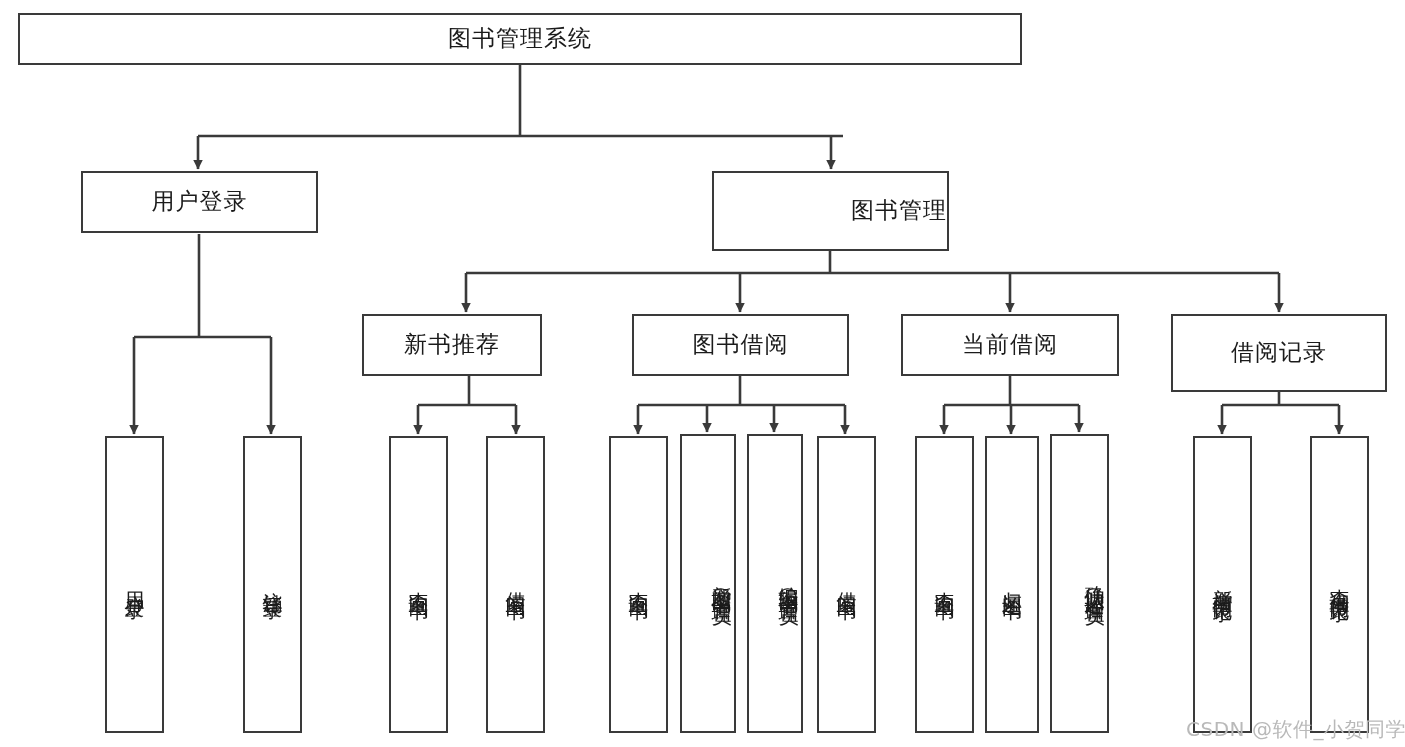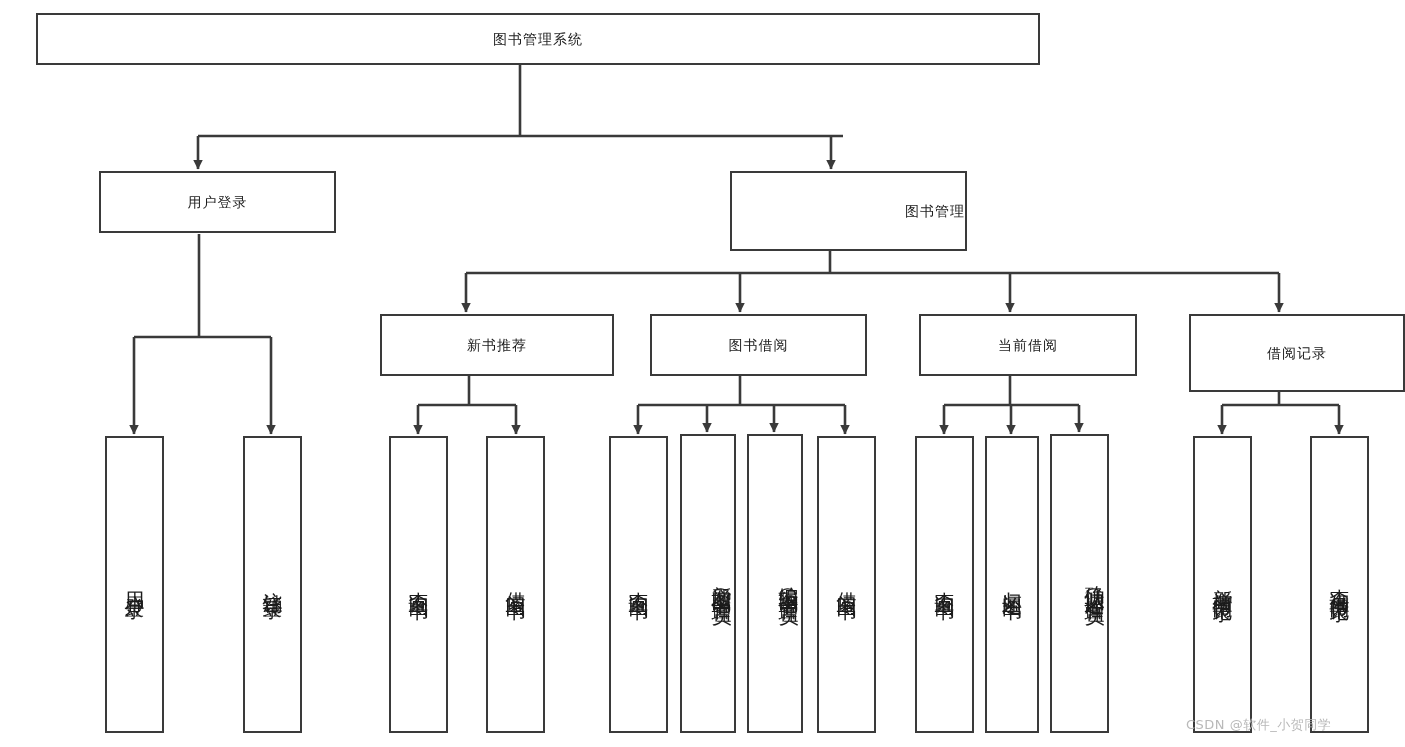--- a/index.html
+++ b/index.html
@@ -29,24 +29,23 @@
     box-sizing: border-box;
     border: 2px solid #3a3a3a;
     background: #ffffff;
     color: #1b1b1b;
     display: flex;
     align-items: center;
     justify-content: center;
     text-align: center;
   }
   .node.h {
-    font-size: 14px;
+    font-size: 23px;
     line-height: 1.2;
     letter-spacing: 1px;
-    margin-left: 18px;
   }
   .node.v {
     writing-mode: vertical-rl;
     text-orientation: upright;
     font-size: 20px;
     line-height: 1.25;
     letter-spacing: 3px;
     align-items: flex-start;
     justify-content: center;
     padding-top: 6px;
@@ -59,21 +58,21 @@
     align-items: center;
     padding-top: 0;
   }
   .node .lbl {
     display: block;
   }
   #watermark {
     position: absolute;
     left: 1186px;
     top: 716px;
-    font-size: 13px;
+    font-size: 20px;
     color: #b9b9b9;
     white-space: nowrap;
     letter-spacing: 0.5px;
   }
 </style>
 </head>
 <body>
 
 <div id="canvas">
 
@@ -131,21 +130,21 @@
     <span class="lbl">图书管理系统</span>
   </div>
 
   <div class="node h" style="left:81px; top:171px; width:237px; height:62px;">
     <span class="lbl">用户登录</span>
   </div>
   <div class="node h" style="left:712px; top:171px; width:237px; height:80px;justify-content:flex-end;">
     <span class="lbl">图书管理</span>
   </div>
 
-  <div class="node h" style="left:362px; top:314px; width:234px; height:62px;">
+  <div class="node h" style="left:362px; top:314px; width:180px; height:62px;">
     <span class="lbl">新书推荐</span>
   </div>
   <div class="node h" style="left:901px; top:314px; width:218px; height:62px;">
     <span class="lbl">当前借阅</span>
   </div>
   <div class="node h" style="left:632px; top:314px; width:217px; height:62px;">
     <span class="lbl">图书借阅</span>
   </div>
   <div class="node h" style="left:1171px; top:314px; width:216px; height:78px;">
     <span class="lbl">借阅记录</span>

